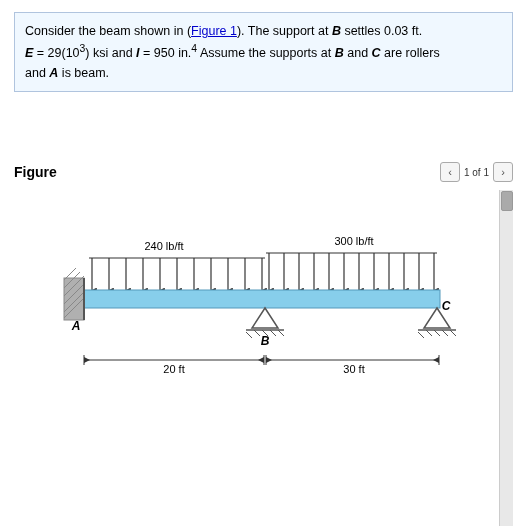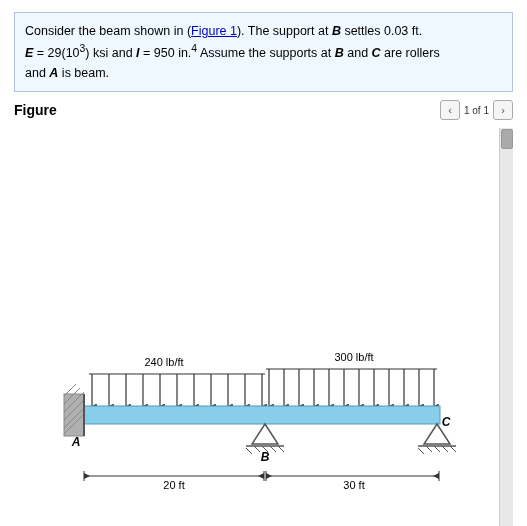--- a/index.html
+++ b/index.html
@@ -11,40 +11,41 @@
       font-size: 13px;
       overflow: hidden;
       display: flex;
       flex-direction: column;
     }
 
     
     .problem-box {
       border: 1px solid #b0c4de;
       background: #f0f8ff;
-      margin: 12px 14px 8px 14px;
+      margin: 12px 14px 24px 14px;
       padding: 8px 10px;
       line-height: 1.6;
       font-size: 12.5px;
     }
 
     
     .figure-section {
       flex: 1;
       display: flex;
       flex-direction: column;
       padding: 0 14px;
     }
 
     .figure-header {
       display: flex;
       align-items: center;
       justify-content: space-between;
       margin-bottom: 6px;
       padding-bottom: 2px;
+      margin-top: 46px;
     }
 
     .figure-title {
       font-weight: bold;
       font-size: 14px;
     }
 
     .figure-nav {
       display: flex;
       align-items: center;
@@ -69,21 +70,21 @@
     .nav-count {
       font-size: 10px;
       color: #333;
     }
 
     
     .figure-content {
       flex: 1;
       position: relative;
       display: flex;
-      align-items: flex-end;
+      align-items: flex-start;
       justify-content: center;
       overflow: hidden;
     }
   </style>
 </head>
 <body>
 
 <div class="problem-box">
   <span>Consider the beam shown in (</span><a href="#" style="color:#0000cc; text-decoration:underline;"><span>Figure 1</span></a><span>). The support at </span><span style="font-style:italic;font-weight:bold;">B</span><span> settles 0.03 ft.</span>
   <br>

